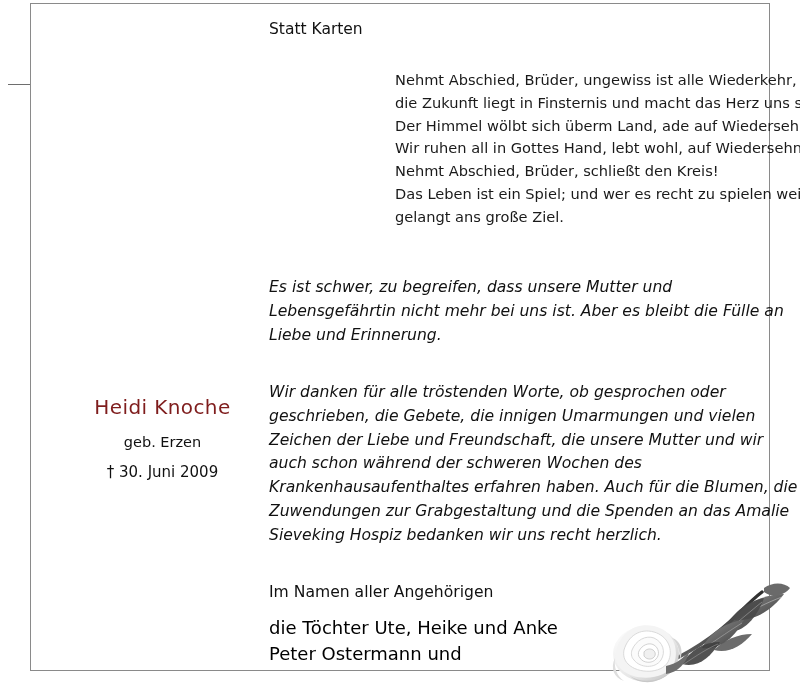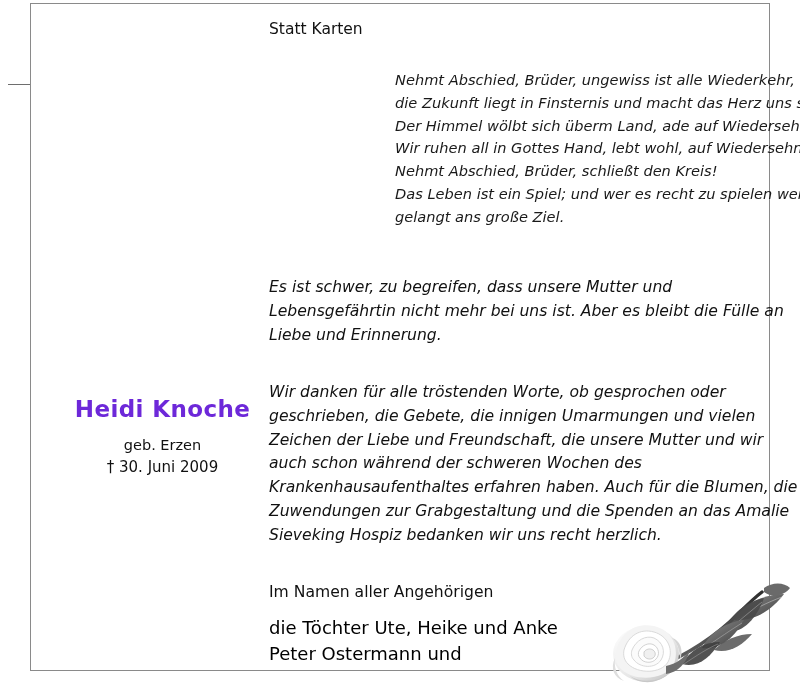--- a/index.html
+++ b/index.html
@@ -48,35 +48,35 @@
 
   
   .name-block {
     position: absolute;
     left: 34px;
     top: 392px;
     width: 195px;
     text-align: center;
   }
   .deceased-name {
-    font-size: 23px;
-    font-weight: bold;
+    font-size: 20px;
+    font-weight: normal;
     letter-spacing: 0.4px;
-    color: #6d28d9;
+    color: #7f1d1d;
     line-height: 1.15;
     white-space: nowrap;
   }
   .deceased-maiden {
     font-size: 14.5px;
     margin-top: 15px;
     color: #111111;
   }
   .deceased-death {
     font-size: 15px;
-    margin-top: 5px;
+    margin-top: 13px;
     color: #111111;
   }
 
   
   .content {
     position: absolute;
     left: 238px;
     top: 10px;
     width: 530px;
   }
@@ -88,21 +88,20 @@
 
   .poem {
     margin-top: 31px;
     margin-left: 126px;
     font-size: 14.6px;
     line-height: 1.56;
     color: #1a1a1a;
   }
   .poem div {
     white-space: nowrap;
-    font-style: italic;
   }
 
   .para {
     font-size: 15.6px;
     line-height: 1.52;
     color: #111111;
     font-style: italic;
   }
   .para-1 { margin-top: 48px; }
   .para-2 { margin-top: 34px; }

